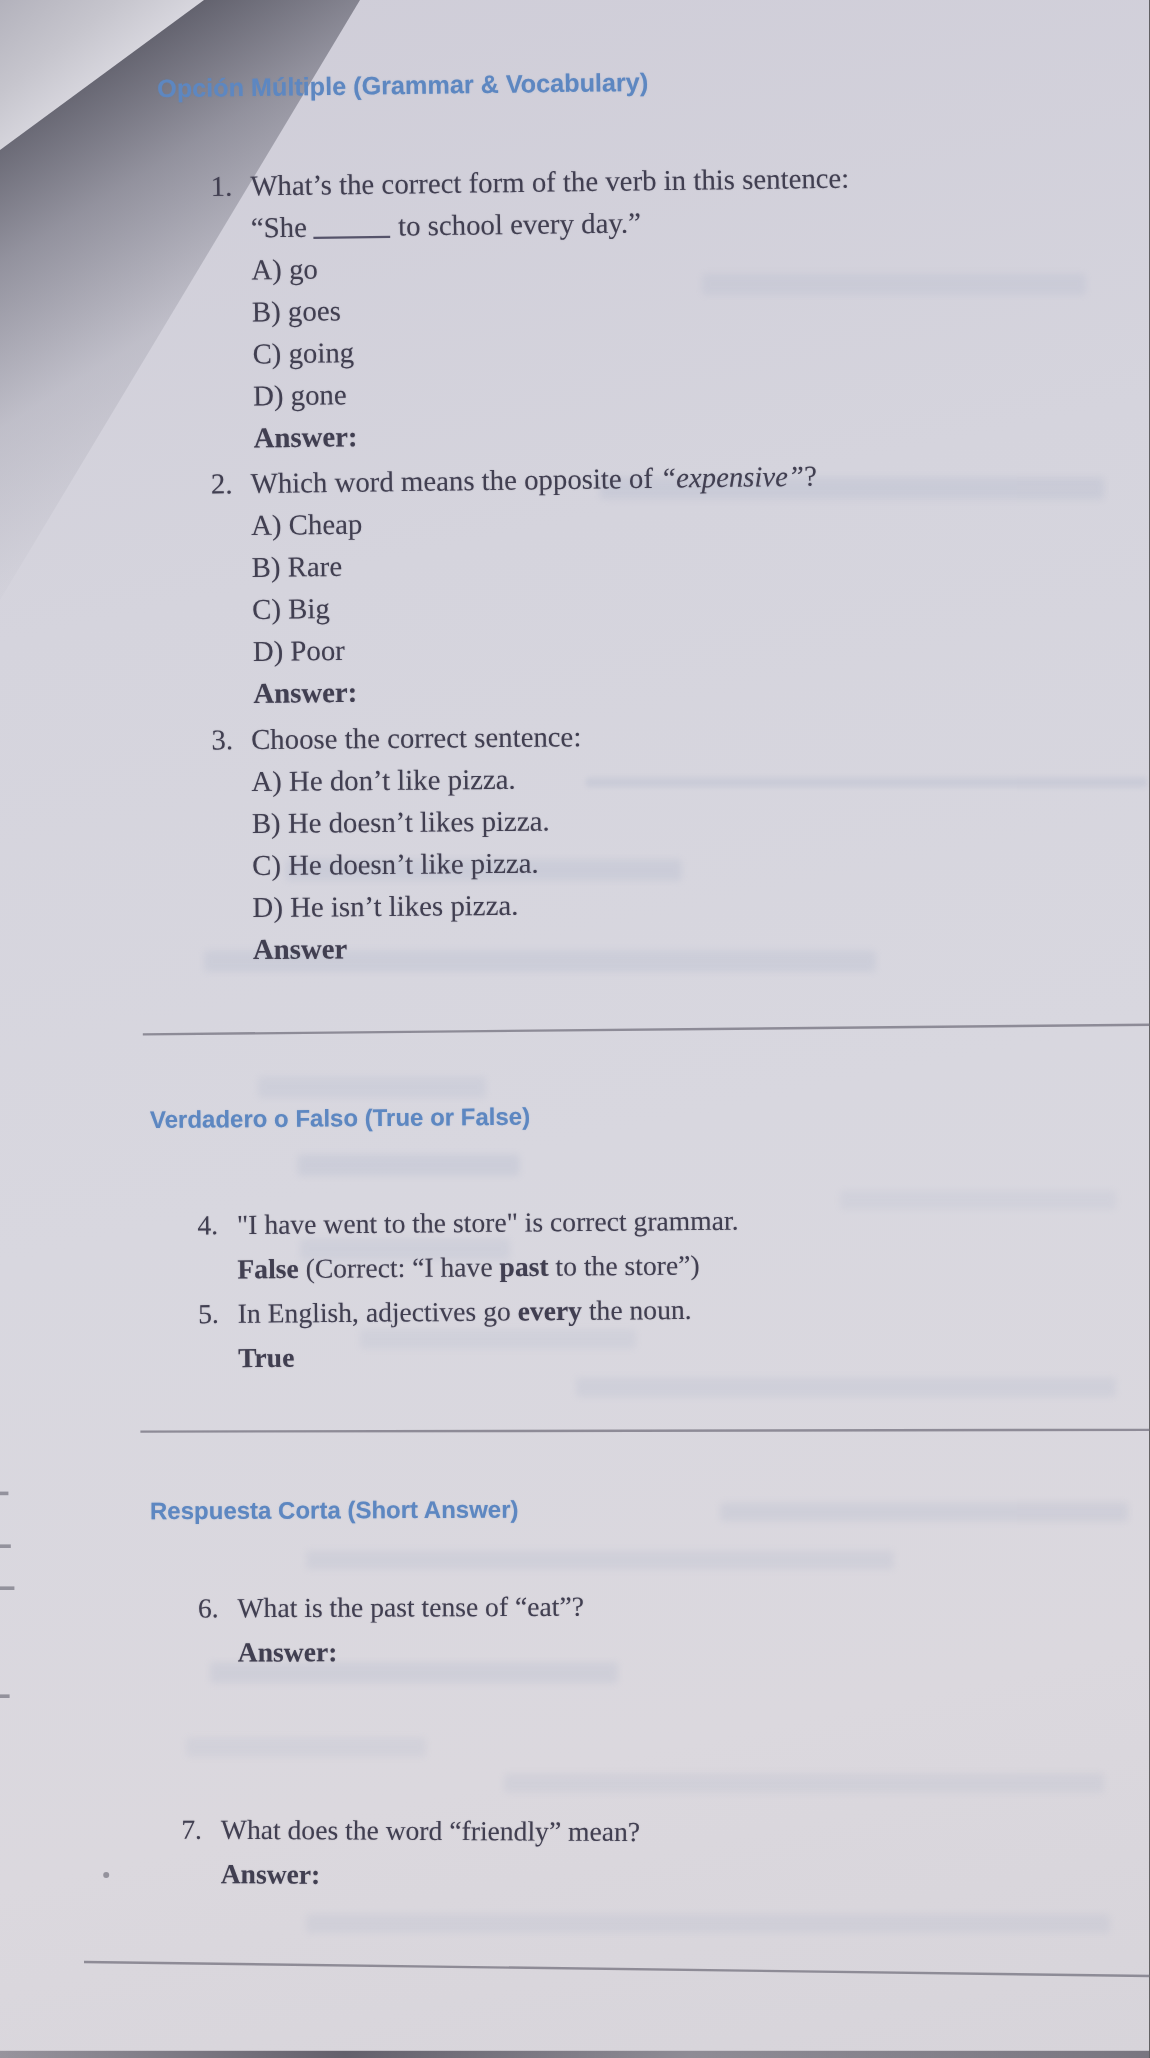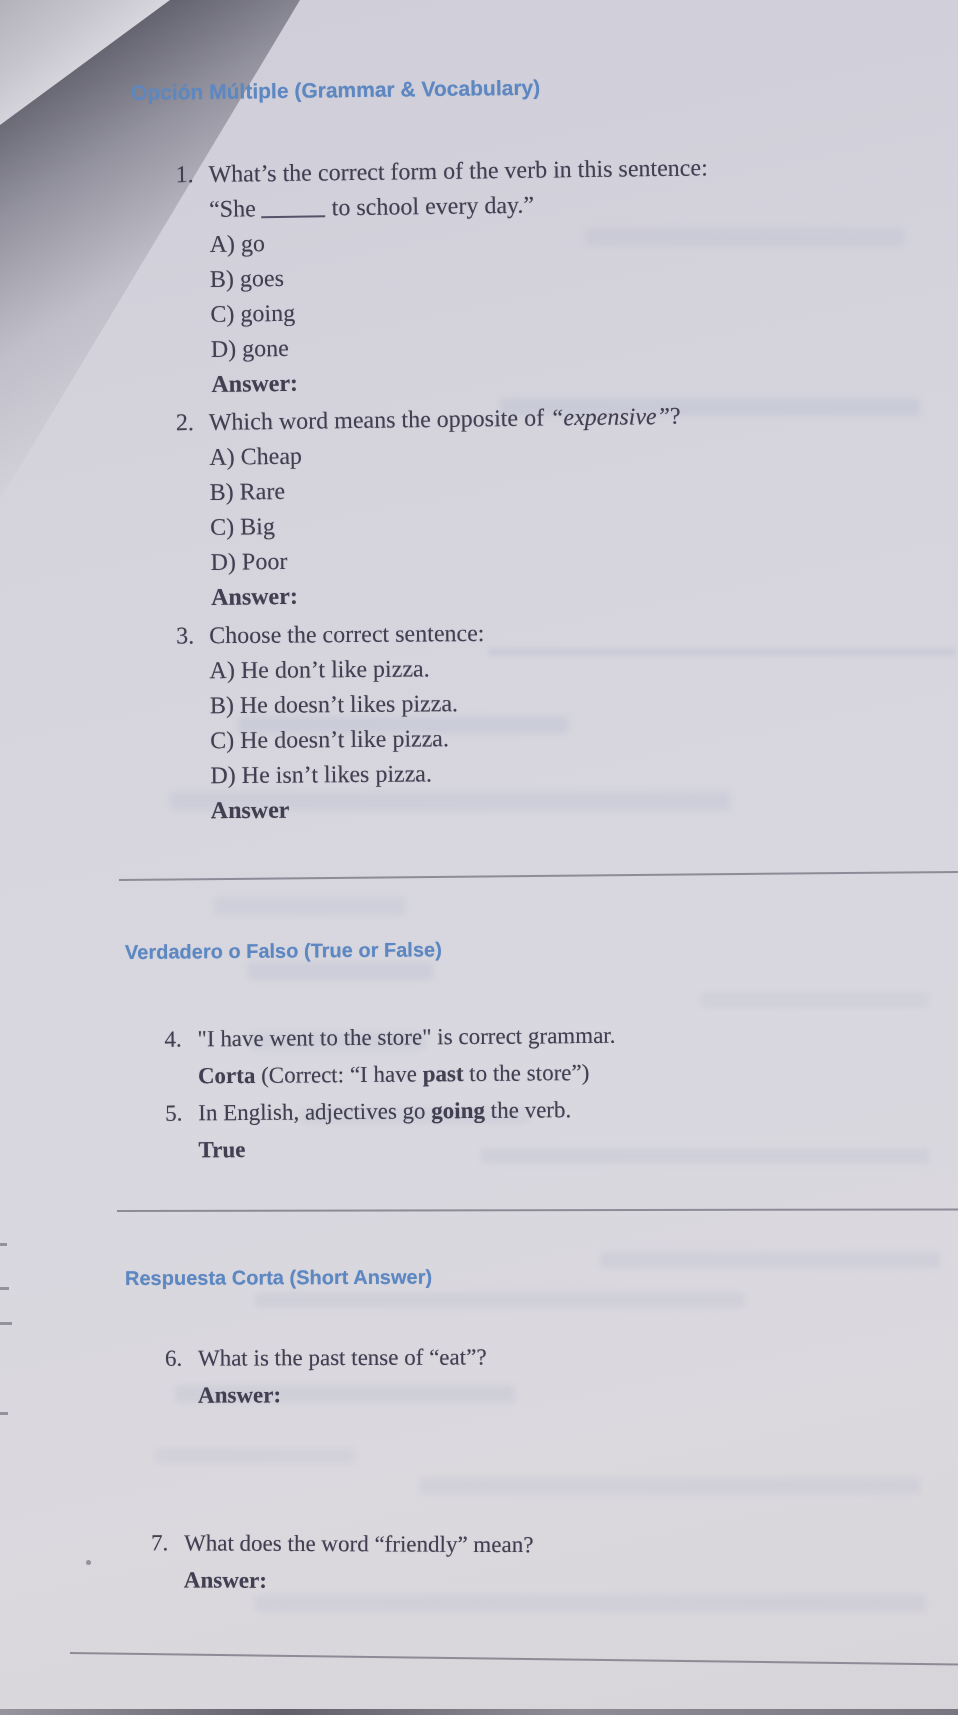--- a/index.html
+++ b/index.html
@@ -12,21 +12,21 @@
   .corner-shadow {
     position:absolute; left:0; top:0; width:300px; height:500px;
     clip-path:polygon(0 0,300px 0,0 500px);
     background:linear-gradient(148deg, rgba(62,62,74,.85) 10%, rgba(105,105,118,.6) 32%, rgba(150,150,162,.32) 52%, rgba(190,190,200,.12) 72%, rgba(190,190,200,0) 88%);
   }
   .corner-sheet {
     position:absolute; left:0; top:0; width:170px; height:125px;
     clip-path:polygon(0 0,170px 0,0 125px);
     background:linear-gradient(322deg,#efeef3 0%,#e2e1e8 35%,#c6c5cd 70%,#b3b2bc 100%);
   }
-  .doc { position:absolute; left:125px; top:18px; width:800px; color:#413f51;
+  .doc { position:absolute; left:125px; top:0; width:800px; color:#413f51;
          text-shadow:0 0 1px rgba(65,63,81,.38); }
   .tilt-a { transform:rotate(-0.75deg); transform-origin:0 50%; }
   .tilt-b { transform:rotate(-0.5deg);  transform-origin:0 50%; }
   .tilt-c { transform:rotate(-0.25deg); transform-origin:0 50%; }
   .tilt-d { transform:rotate(0.3deg);   transform-origin:0 50%; }
 
   .h-blue { font-family:"Liberation Sans", sans-serif; font-weight:bold; color:#5d87c1;
             font-size:21px; line-height:26px; margin:0; text-shadow:0 0 1px rgba(93,135,193,.45); }
   #h-mc { margin-top:62px; margin-left:6px; }
   #h-tf { margin-top:58px; font-size:20px; }
@@ -143,27 +143,27 @@
 
     <div class="rule" id="rule1"></div>
 
     <h2 class="h-blue tilt-b" id="h-tf">Verdadero o Falso (True or False)</h2>
 
     <div class="q sec-tf tilt-b" id="q4">
       <div class="row">
         <span class="num">4.</span>
         <div class="body">
           <div class="line">"I have went to the store" is correct grammar.</div>
-          <div class="line"><span class="b">Corta</span><span> (Correct: “I have </span><span class="b">past</span><span> to the store”)</span></div>
+          <div class="line"><span class="b">False</span><span> (Correct: “I have </span><span class="b">past</span><span> to the store”)</span></div>
         </div>
       </div>
       <div class="row" id="q5">
         <span class="num">5.</span>
         <div class="body">
-          <div class="line"><span>In English, adjectives go </span><span class="b">going</span><span> the verb.</span></div>
+          <div class="line"><span>In English, adjectives go </span><span class="b">every</span><span> the noun.</span></div>
           <div class="line b">True</div>
         </div>
       </div>
     </div>
 
     <div class="rule" id="rule2"></div>
 
     <h2 class="h-blue tilt-c" id="h-sa">Respuesta Corta (Short Answer)</h2>
 
     <div class="q sec-sa tilt-c" id="q6">

